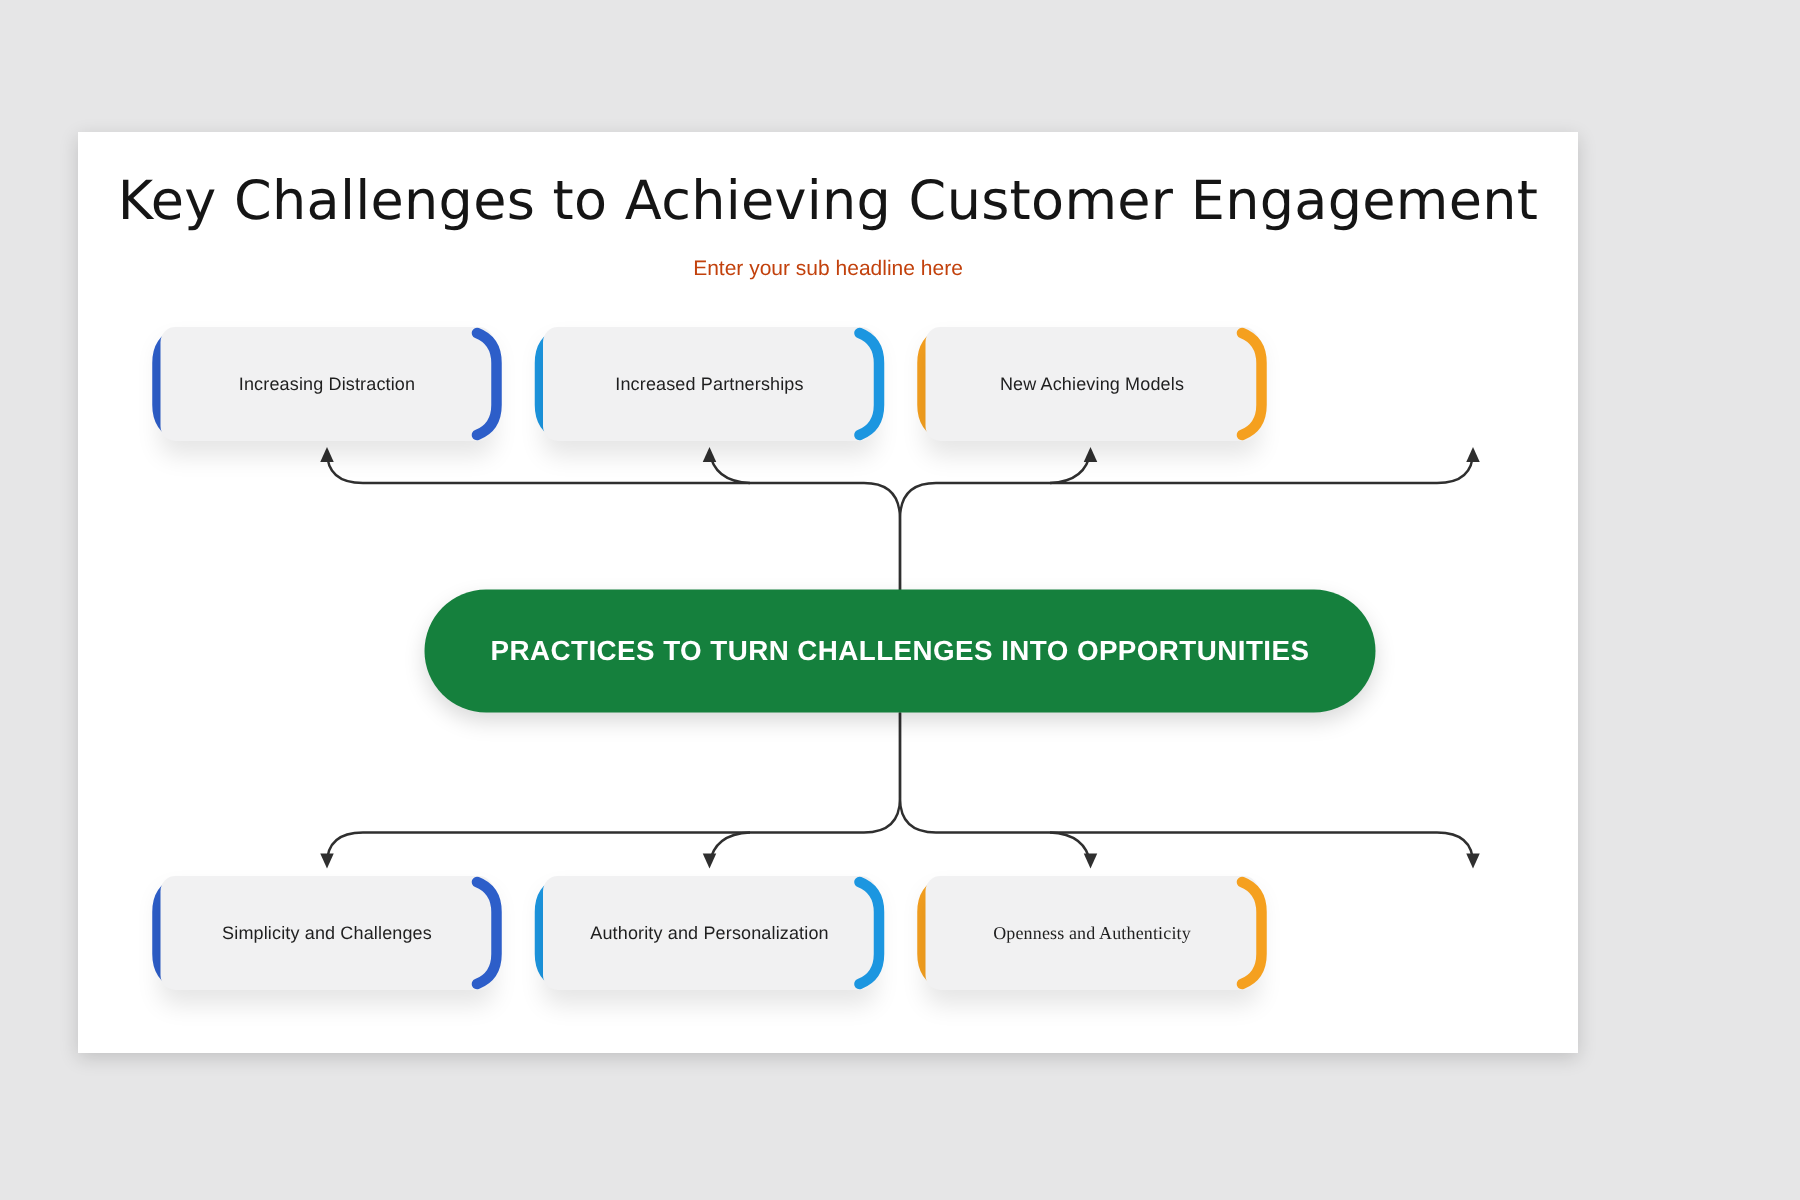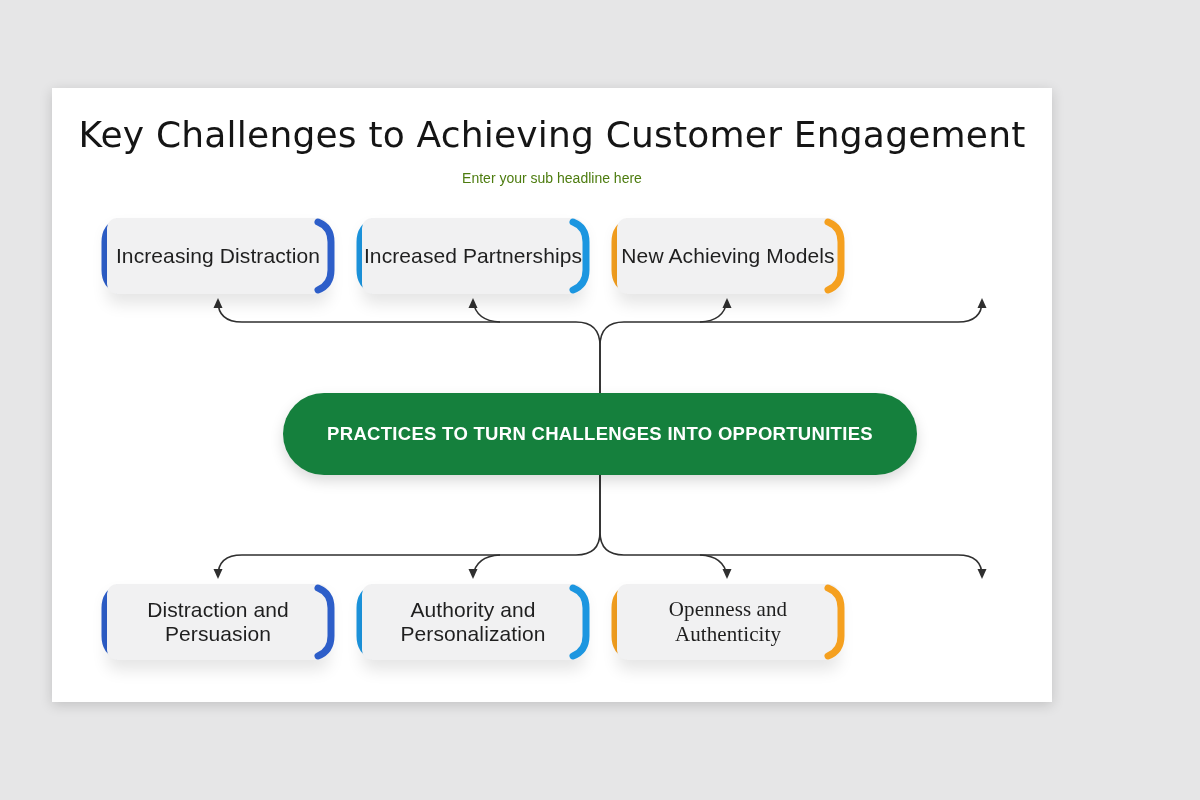--- a/index.html
+++ b/index.html
@@ -13,33 +13,33 @@
     background:#ffffff;
     box-shadow:0 3px 12px rgba(0,0,0,0.16);
   }
   .title{
     position:absolute;top:26px;left:0;right:0;text-align:center;
     font-family:"DejaVu Sans","Liberation Sans",sans-serif;
     font-size:36px;font-weight:400;color:#151515;letter-spacing:0.2px;
   }
   .subtitle{
     position:absolute;top:82px;left:0;right:0;text-align:center;
-    font-size:14px;color:#4d7c0f;
+    font-size:14px;color:#c2410c;
   }
   .cell{position:absolute;width:244px;height:76px;}
   .r1c1{left:44px;top:130px;}  .r1c2{left:299px;top:130px;}
   .r1c3{left:554px;top:130px;} .r1c4{left:809px;top:130px;}
   .r2c1{left:44px;top:496px;}  .r2c2{left:299px;top:496px;}
   .r2c3{left:554px;top:496px;font-family:Liberation Serif, serif;} .r2c4{left:809px;top:496px;}
   .cell .body{
     position:absolute;left:11px;right:11px;top:0;bottom:0;
     background:#f1f1f2;border-radius:10px;
     box-shadow:0 10px 16px rgba(0,0,0,0.10);
     display:flex;align-items:center;justify-content:center;
-    font-size:21px;color:#1f1f1f;letter-spacing:0.1px;text-align:center;
+    font-size:12px;color:#1f1f1f;letter-spacing:0.1px;text-align:center;
   }
   .bracket{position:absolute;top:0;width:26px;height:76px;}
   .bracket.left{left:1px;}
   .bracket.right{right:1px;transform:scaleX(-1);}
   .pill{
     position:absolute;left:231px;top:305px;width:634px;height:82px;
     background:#15803d;border-radius:41px;
     box-shadow:0 6px 14px rgba(0,0,0,0.15);
     display:flex;align-items:center;justify-content:center;
     color:#ffffff;font-weight:700;font-size:18.5px;letter-spacing:0.3px;
@@ -107,21 +107,21 @@
   </div>
 
   <div class="pill">
     <span>PRACTICES TO TURN CHALLENGES INTO OPPORTUNITIES</span>
   </div>
 
   <div class="cell r2c1">
     <svg class="bracket left" viewBox="0 0 26 76">
         <path d="M21,4 Q8,9 8,24 L8,52 Q8,67 21,72" fill="none" stroke-width="7" stroke-linecap="round" stroke="#2d5ec9"></path>
       </svg>
-    <div class="body">Distraction and Persuasion</div>
+    <div class="body">Simplicity and Challenges</div>
     <svg class="bracket right" viewBox="0 0 26 76">
         <path d="M21,4 Q8,9 8,24 L8,52 Q8,67 21,72" fill="none" stroke-width="7" stroke-linecap="round" stroke="#2d5ec9"></path>
       </svg>
   </div>
   <div class="cell r2c2">
     <svg class="bracket left" viewBox="0 0 26 76">
         <path d="M21,4 Q8,9 8,24 L8,52 Q8,67 21,72" fill="none" stroke-width="7" stroke-linecap="round" stroke="#1c96e0"></path>
       </svg>
     <div class="body">Authority and Personalization</div>
     <svg class="bracket right" viewBox="0 0 26 76">

